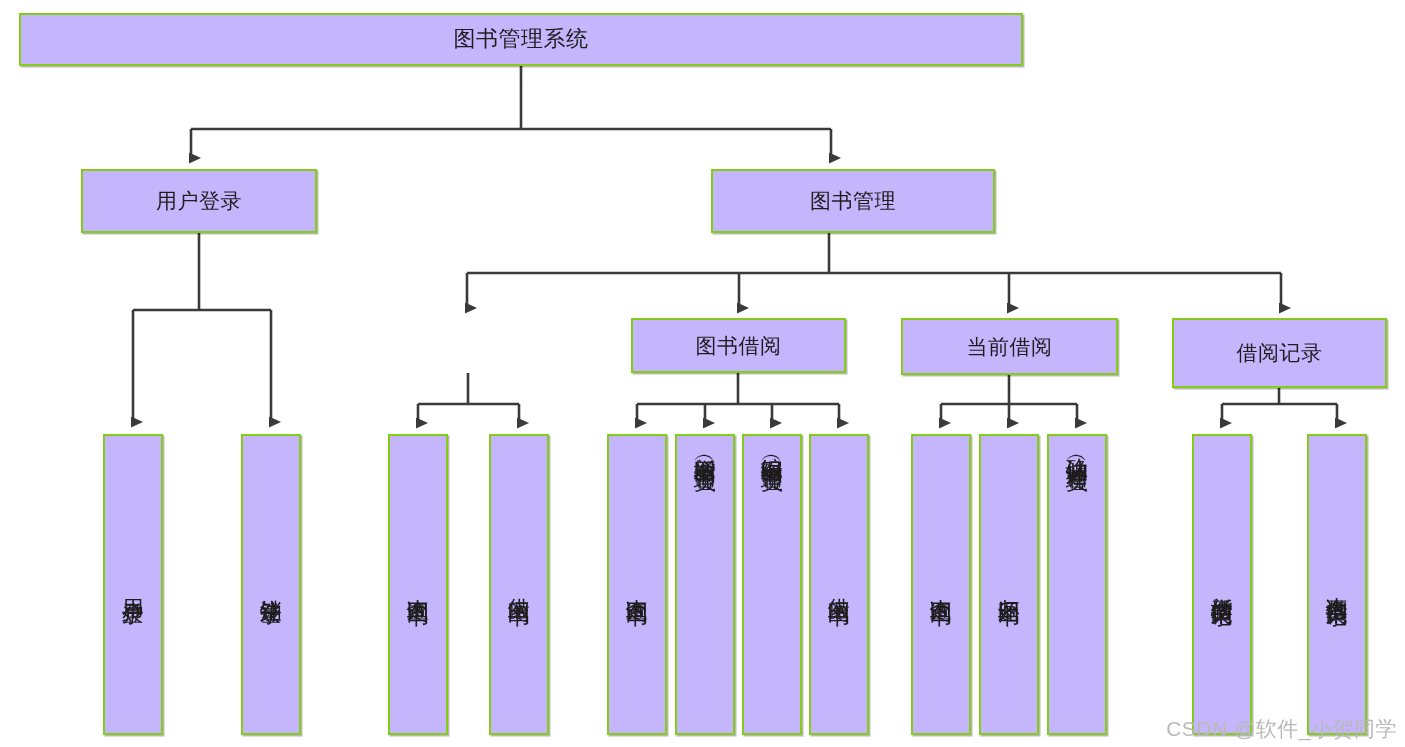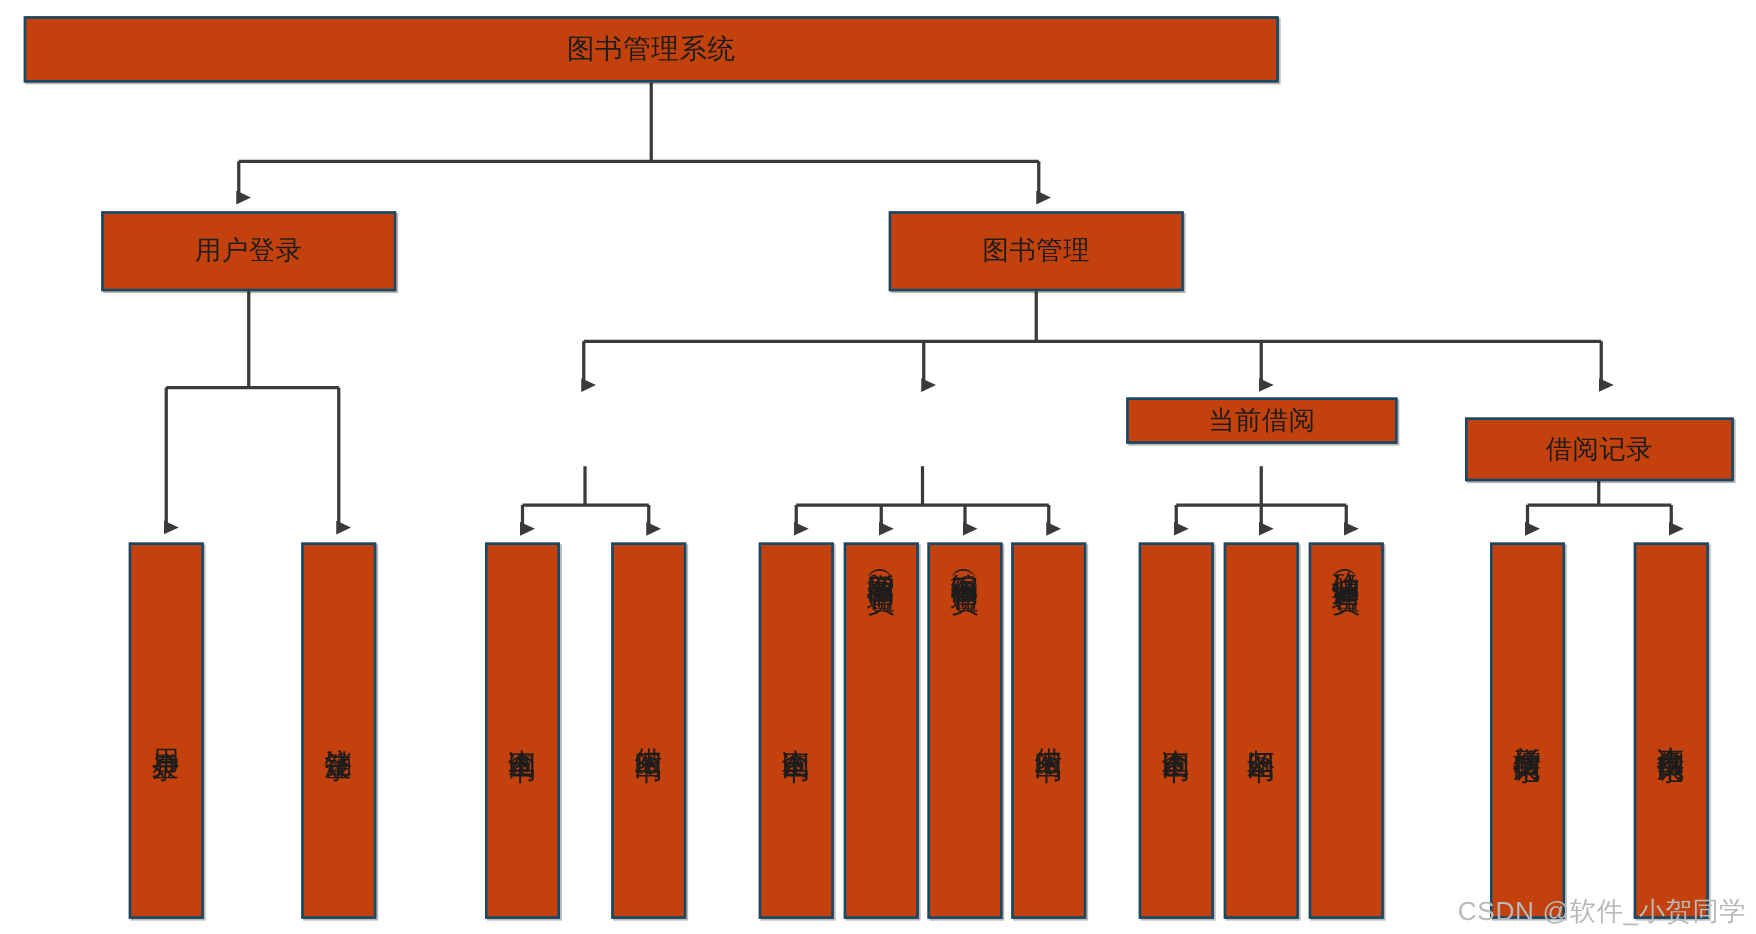--- a/index.html
+++ b/index.html
@@ -12,22 +12,22 @@
   }
   #stage{position:absolute;left:0;top:0;width:1405px;height:747px;}
 
   
   #wires{position:absolute;left:0;top:0;width:1405px;height:747px;}
 
   
   .node{
     position:absolute;
     box-sizing:border-box;
-    background:#c2410c;
-    border:2px solid #0c4a6e;
+    background:#c4b5fd;
+    border:2px solid #84cc16;
     box-shadow:1.5px 1.5px 0 rgba(0,0,0,.28);
     display:flex;
     align-items:center;
     justify-content:center;
     color:#1d1d1d;
     z-index:3;
   }
   .node .label{
     display:block;
     text-align:center;
@@ -127,31 +127,34 @@
   </svg>
 
   <div class="node root h-node" style="left:19px;top:13px;width:1004px;height:53px;">
     <span class="label">图书管理系统</span>
   </div>
 
   <div class="node h-node" style="left:81px;top:169px;width:236px;height:64px;">
     <span class="label">用户登录</span>
   </div>
 
-  <div class="node h-node" style="left:711px;top:169px;width:236px;height:64px;">
+  <div class="node h-node" style="left:711px;top:169px;width:284px;height:64px;">
     <span class="label">图书管理</span>
   </div>
 
 
-
-  <div class="node h-node" style="left:901px;top:318px;width:217px;height:37px;">
+  <div class="node h-node" style="left:631px;top:318px;width:215px;height:55px;">
+    <span class="label">图书借阅</span>
+  </div>
+
+  <div class="node h-node" style="left:901px;top:318px;width:217px;height:57px;">
     <span class="label">当前借阅</span>
   </div>
 
-  <div class="node h-node" style="left:1172px;top:318px;width:215px;height:51px;margin-top:16px;">
+  <div class="node h-node" style="left:1172px;top:318px;width:215px;height:70px;">
     <span class="label">借阅记录</span>
   </div>
 
   <div class="node leaf" style="left:103px;top:434px;width:60px;height:301px;">
     <span class="label">用户登录</span>
   </div>
 
   <div class="node leaf" style="left:241px;top:434px;width:60px;height:301px;">
     <span class="label">注销登录</span>
   </div>

